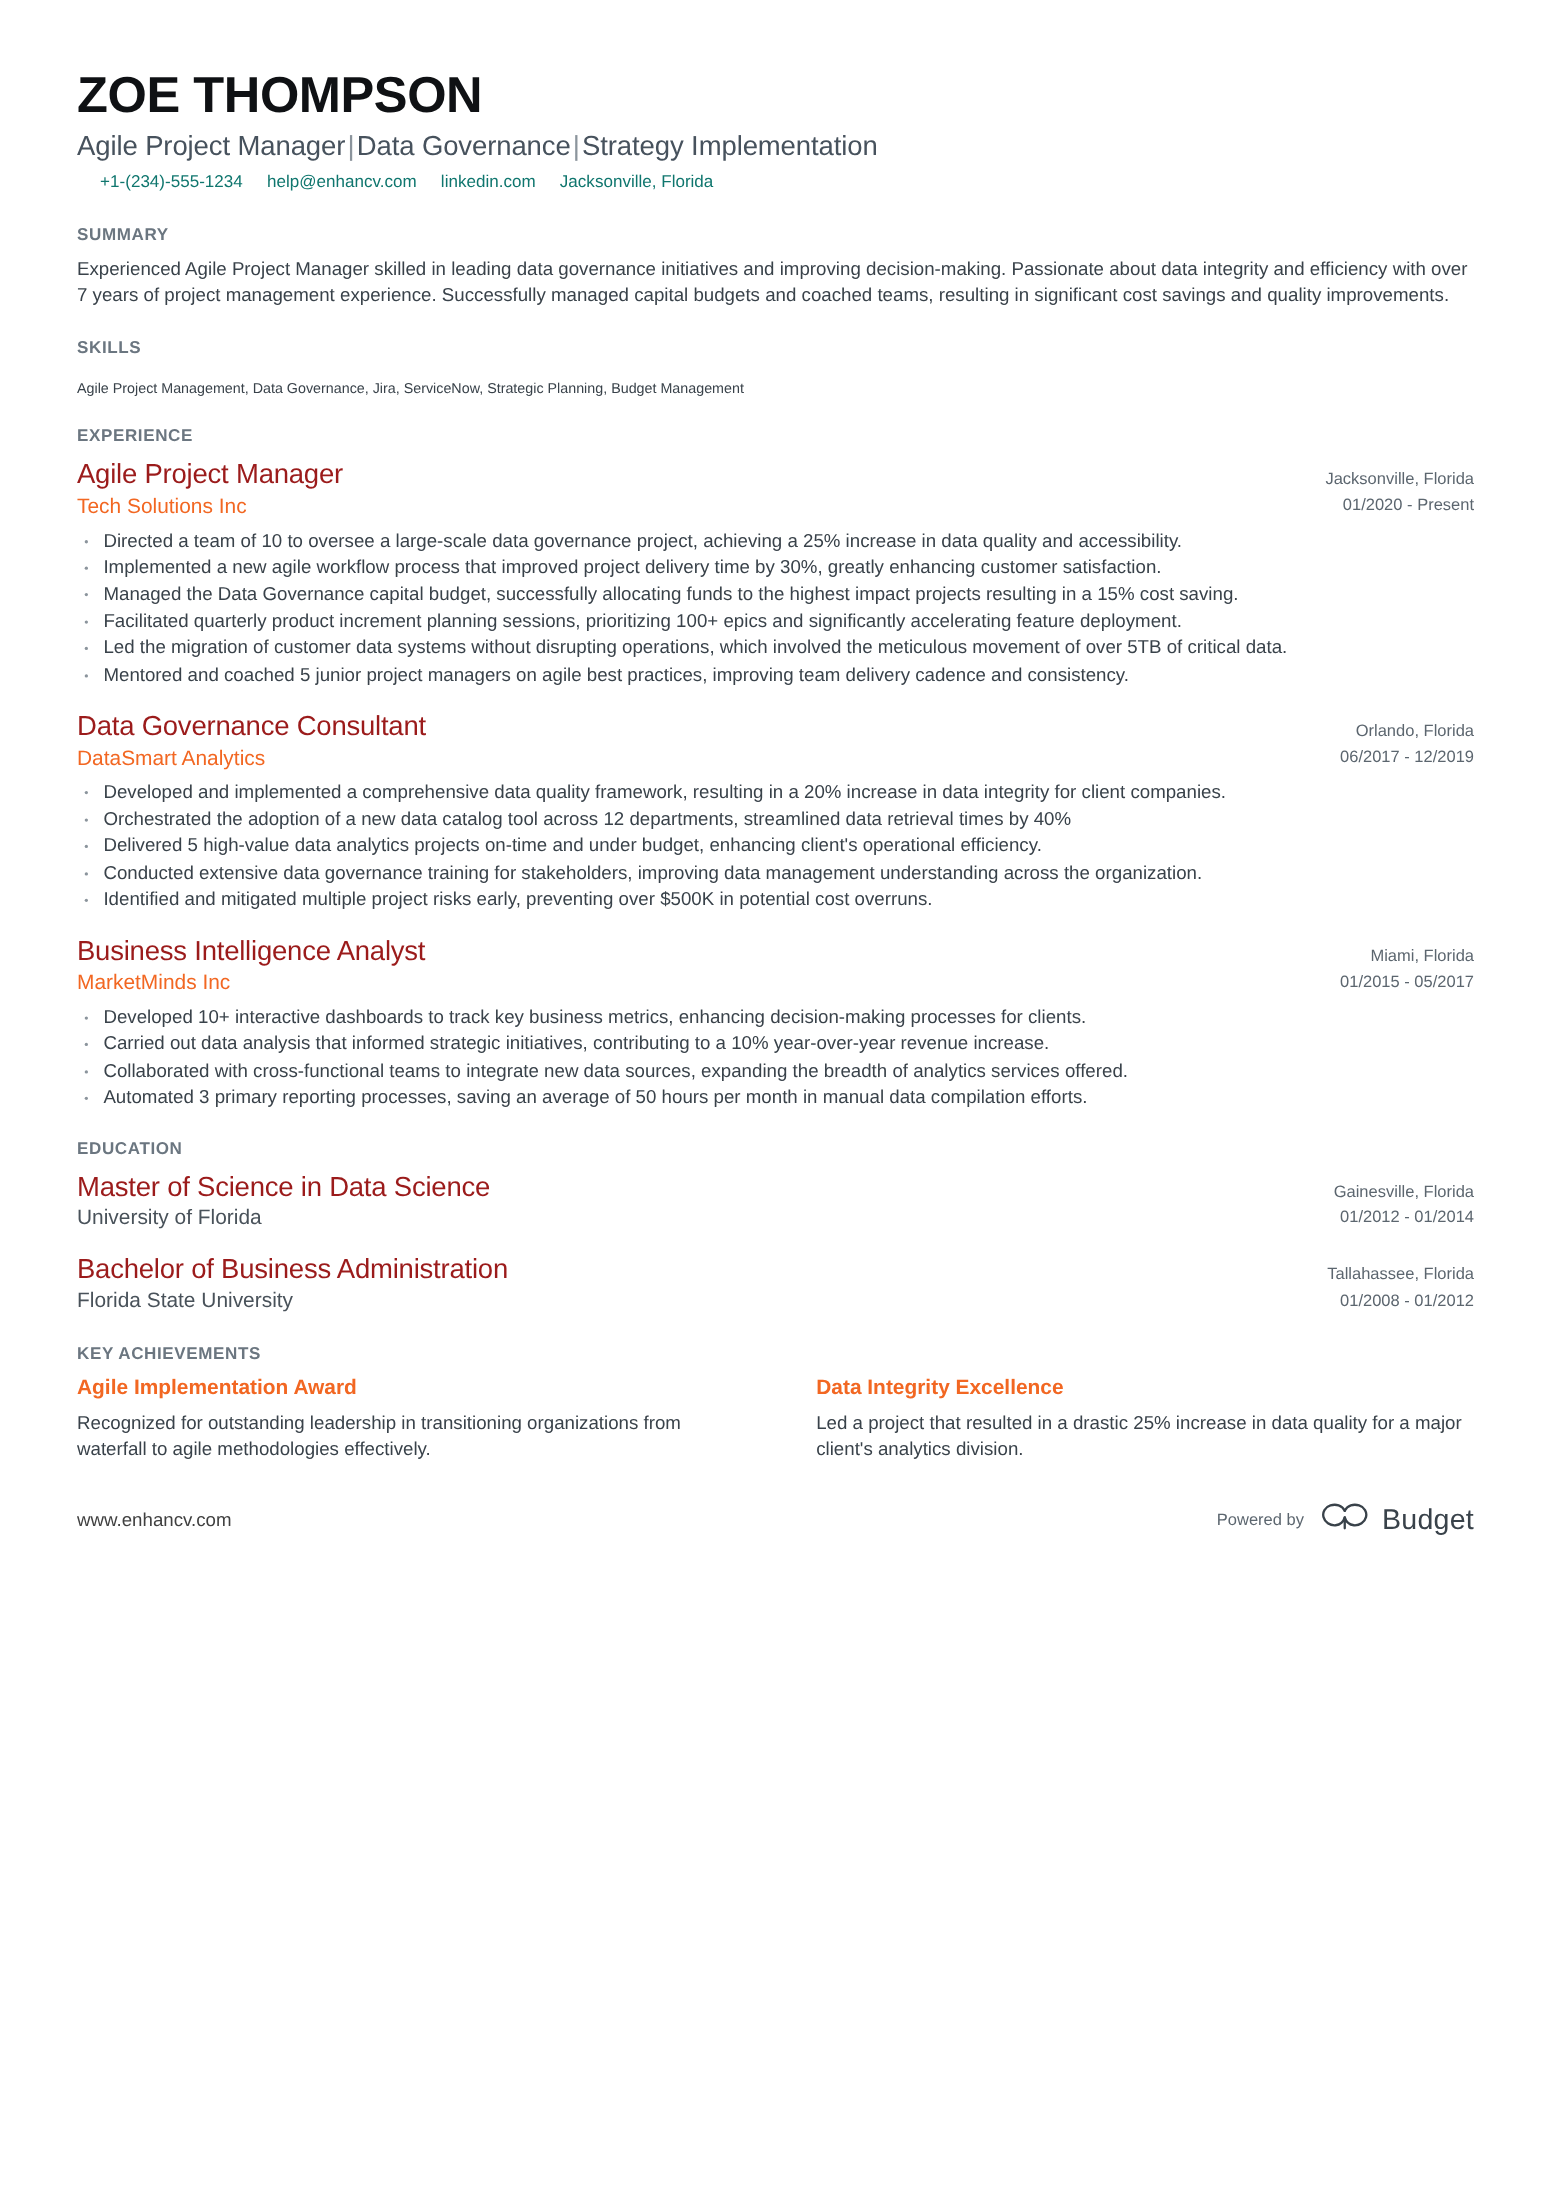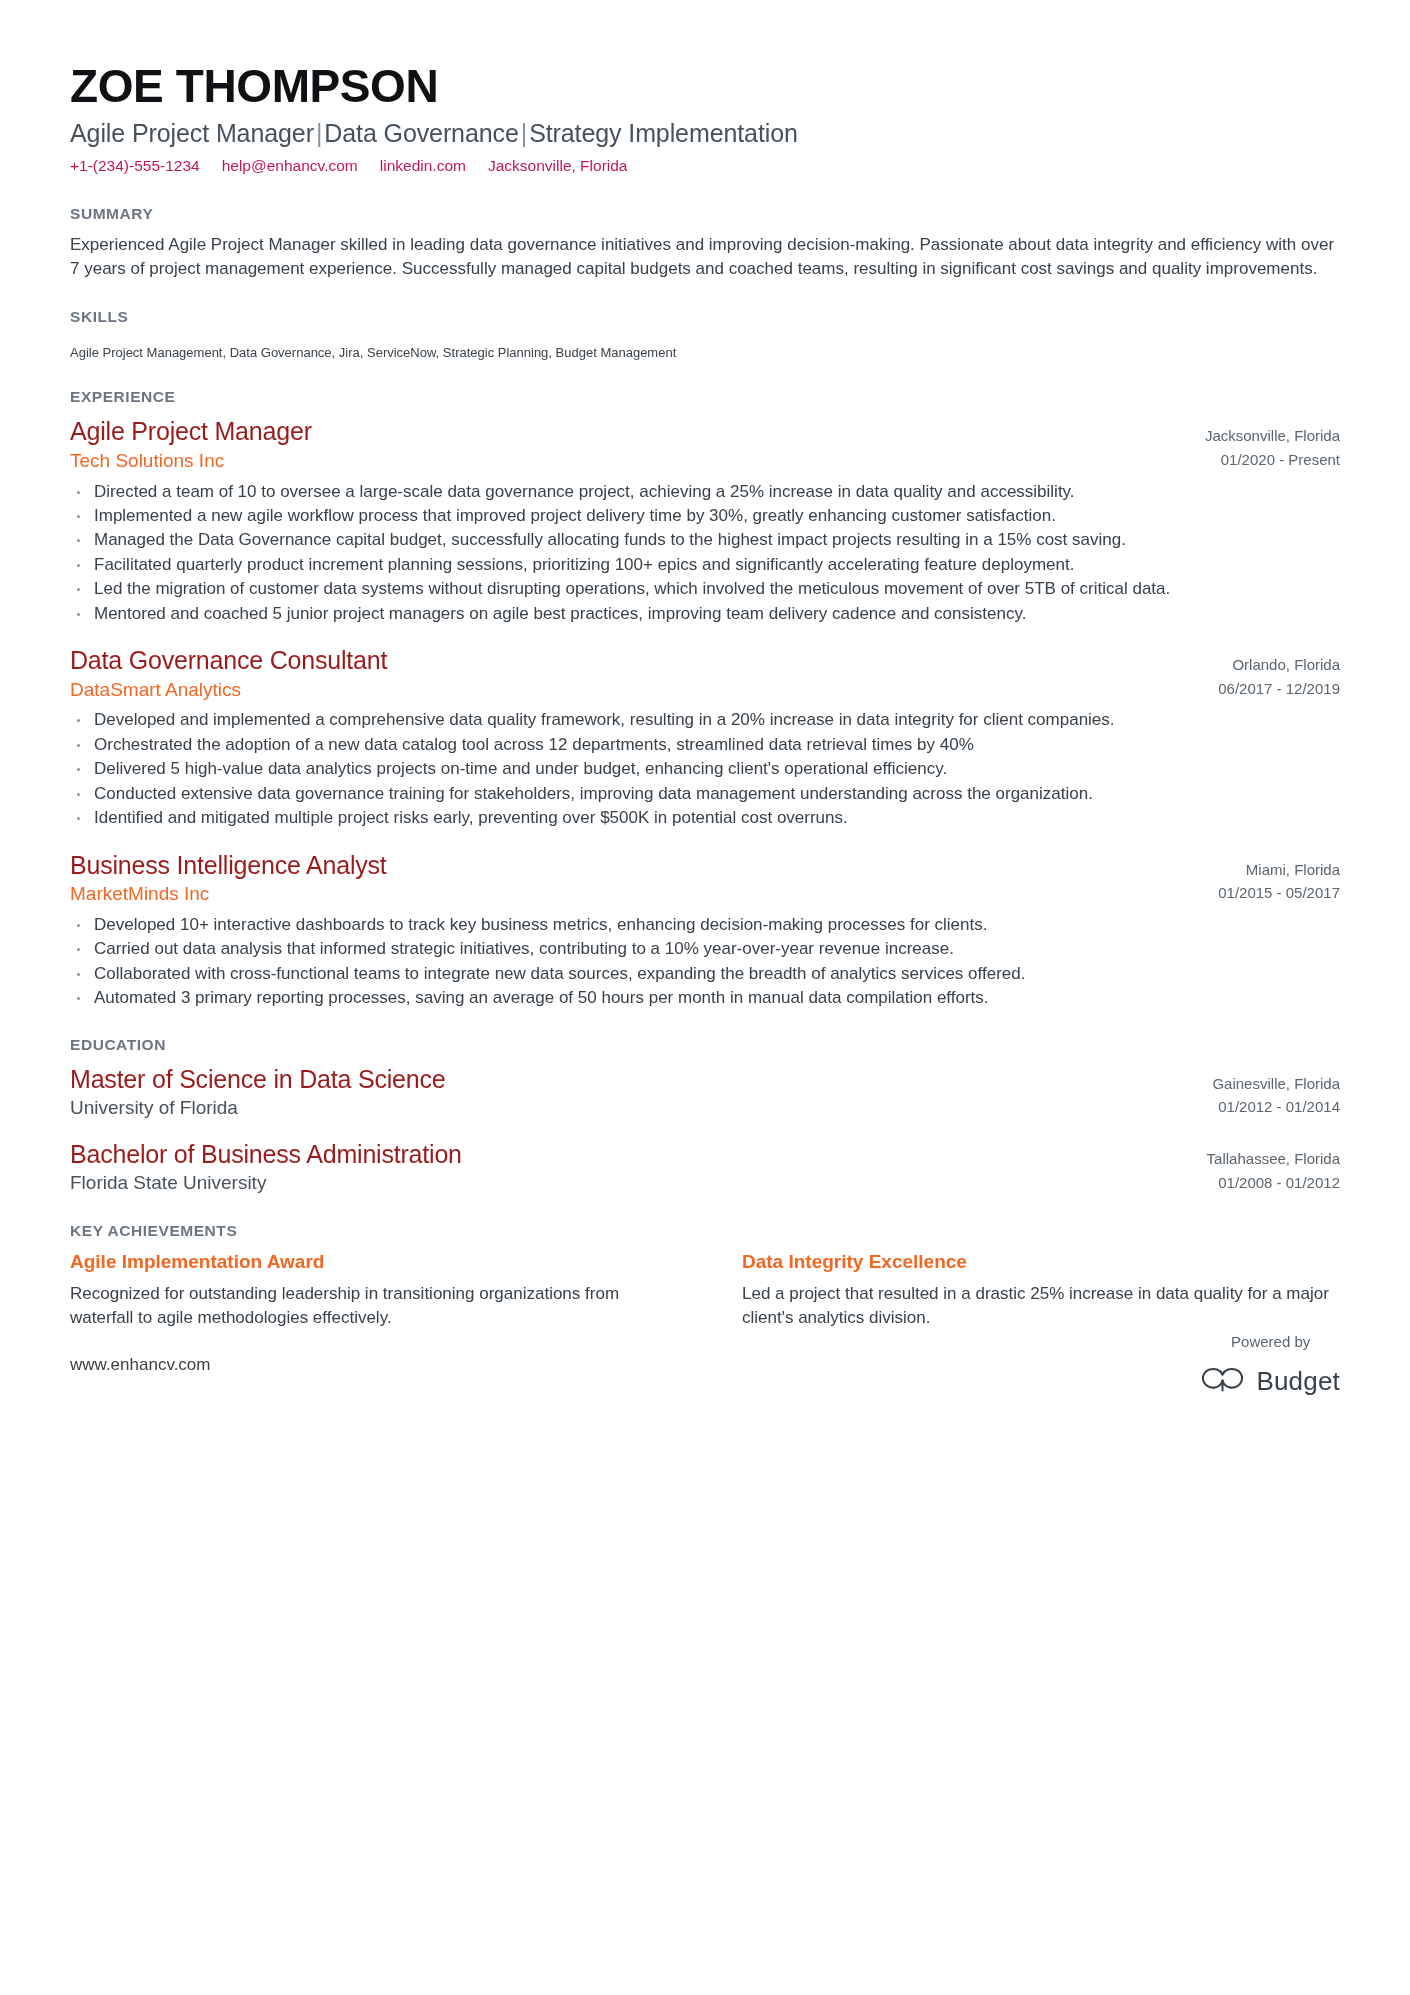--- a/index.html
+++ b/index.html
@@ -41,24 +41,25 @@
     line-height: 1.2;
     margin: 0 0 9px 0;
     letter-spacing: -0.1px;
   }
   .headline .sep {
     color: #8b949c;
     padding: 0 2px;
   }
   .contact {
     font-size: 15.5px;
-    color: #be185d;
+    color: #0f766e;
     line-height: 1.2;
     margin-bottom: 30px;
     white-space: nowrap;
+    margin-left: 21px;
   }
   .contact span.citem { margin-right: 22px; }
   .contact span.citem:last-child { margin-right: 0; }
 
   
   .section-title {
     font-size: 15.5px;
     font-weight: 700;
     letter-spacing: 0.55px;
     color: #6b7680;
@@ -184,21 +185,20 @@
     justify-content: space-between;
   }
   .footer-url {
     font-size: 17px;
     color: #404040;
   }
   .footer-right {
     display: flex;
     align-items: center;
     gap: 16px;
-    flex-direction: column;
   }
   .powered-by {
     font-size: 15px;
     color: #5c666f;
   }
   .brand {
     display: flex;
     align-items: center;
     gap: 11px;
   }

